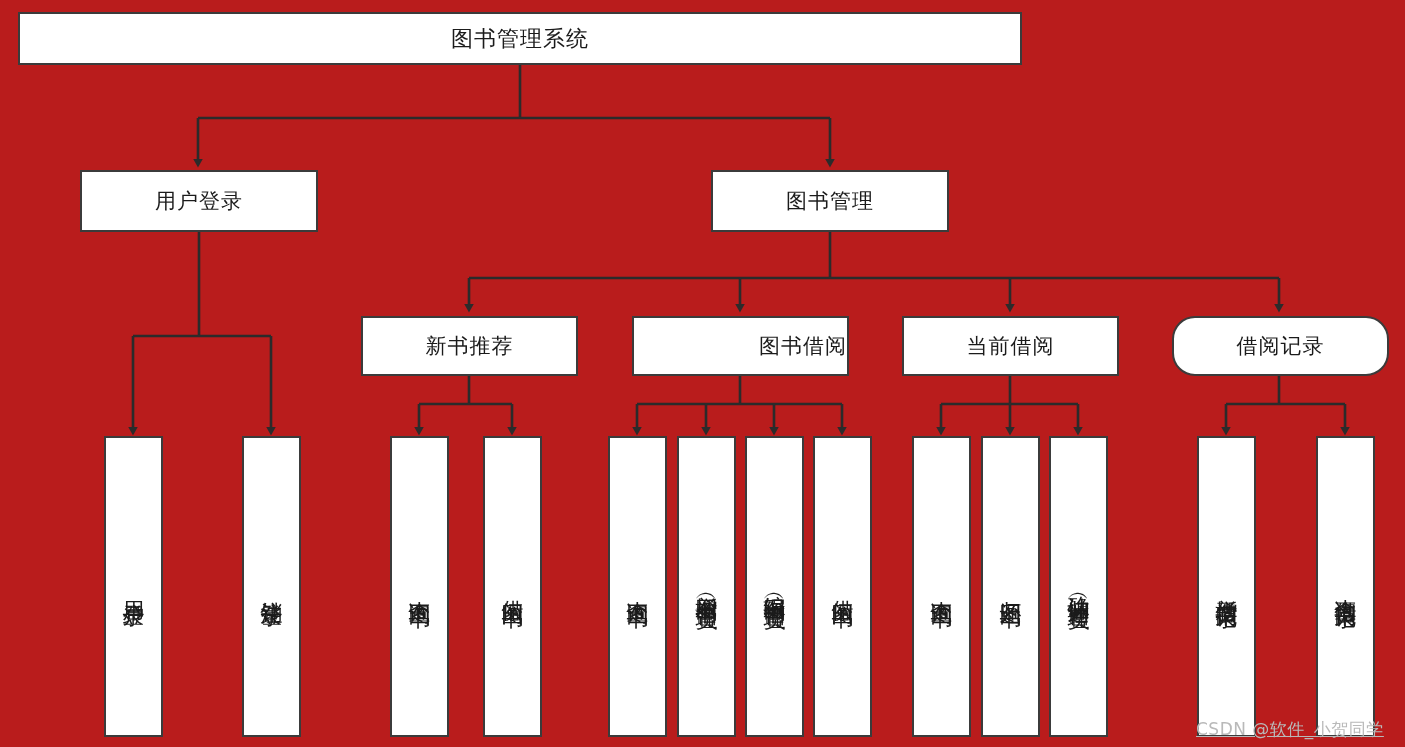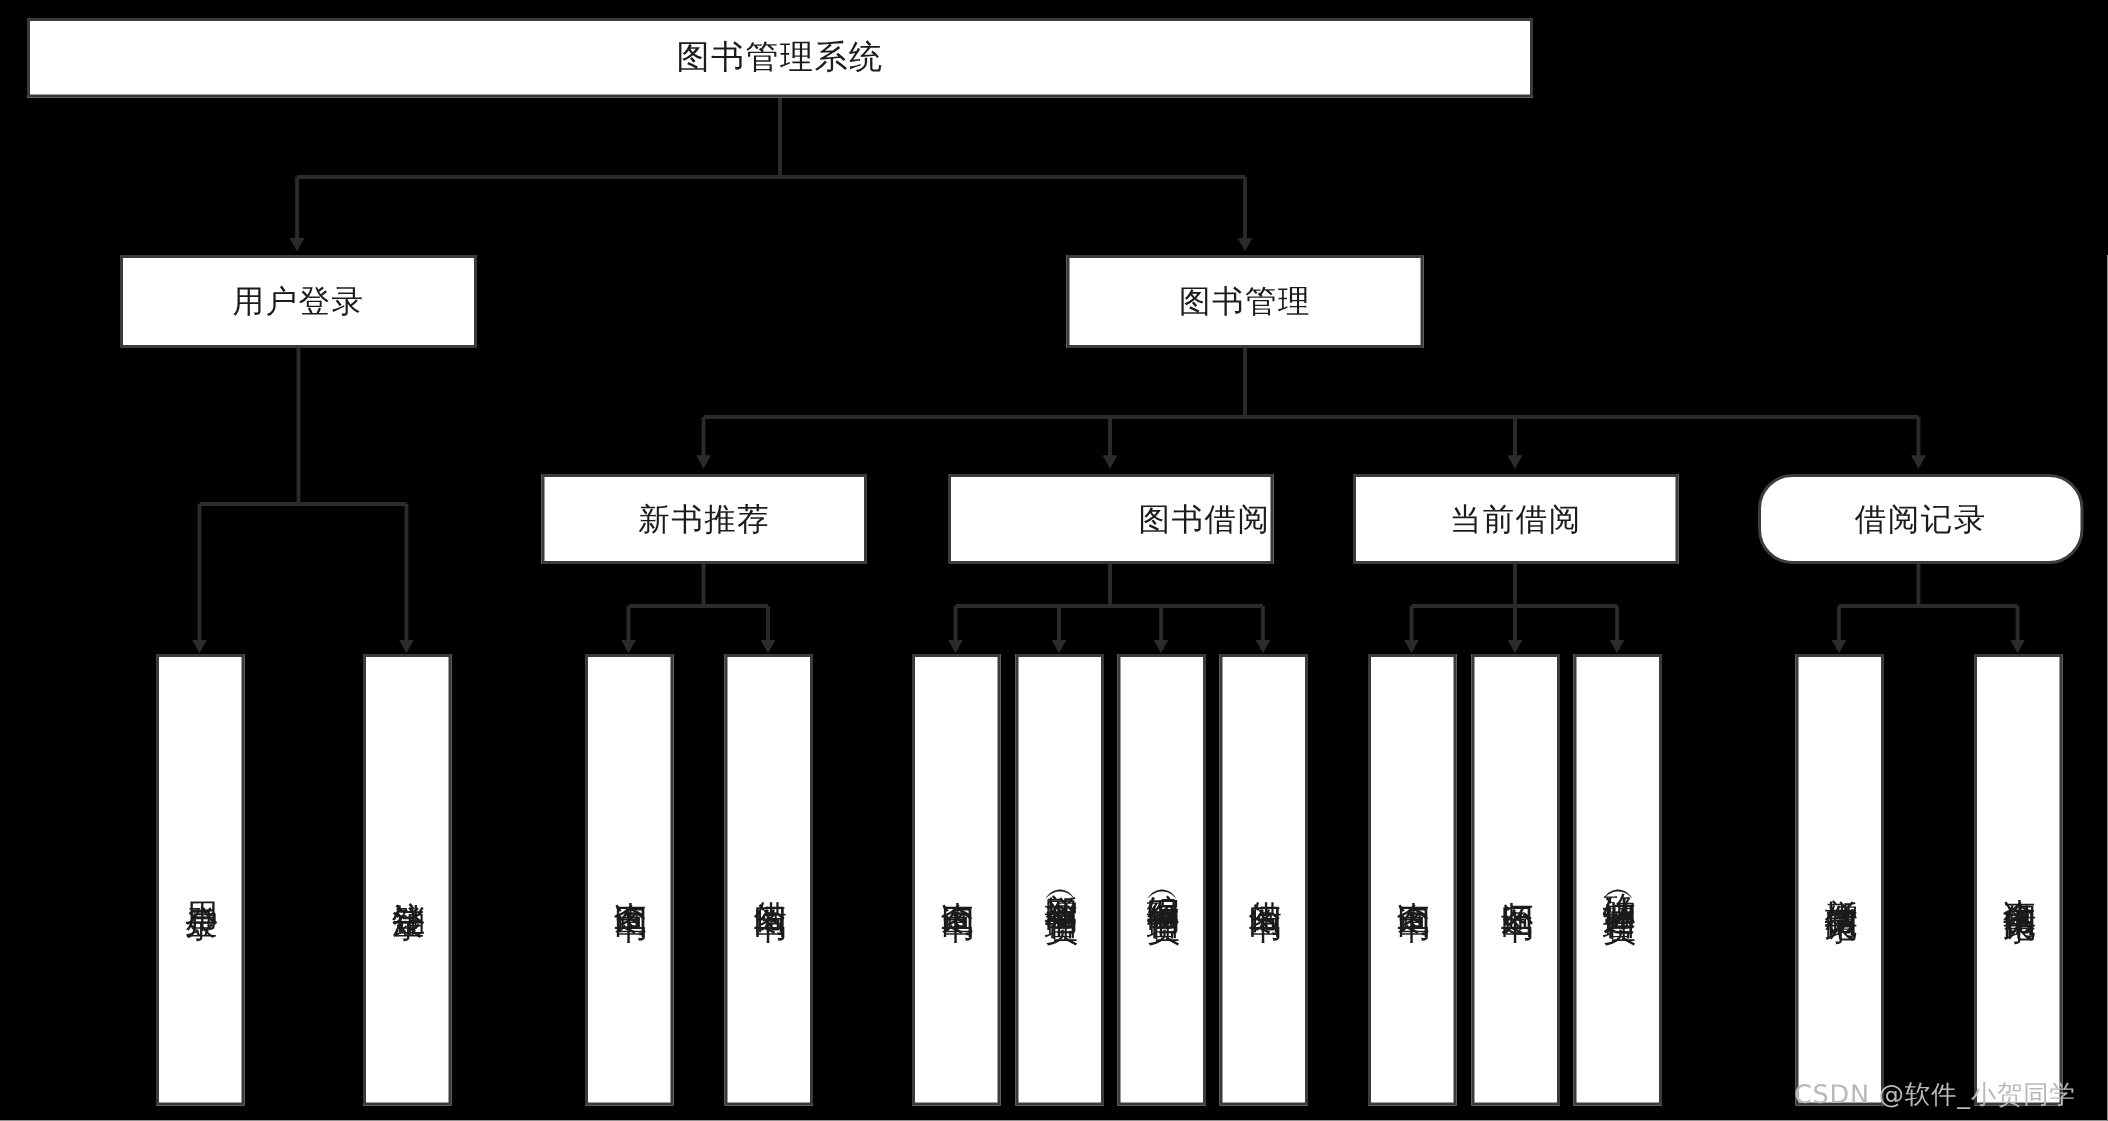--- a/index.html
+++ b/index.html
@@ -7,21 +7,21 @@
     padding: 0;
     background: #ffffff;
   }
   body {
     font-family: "DejaVu Sans", "Liberation Sans", sans-serif;
   }
   #canvas {
     position: relative;
     width: 1405px;
     height: 747px;
-    background: #000000;
+    background: #b91c1c;
     overflow: hidden;
   }
   svg.wires {
     position: absolute;
     left: 0;
     top: 0;
     width: 1405px;
     height: 747px;
     pointer-events: none;
   }
@@ -188,15 +188,15 @@
     <span class="label">确认归还（管理员）</span>
   </div>
 
   <div class="node v" style="left:1197px; top:436px; width:59px; height:301px;">
     <span class="label">新增借阅记录</span>
   </div>
   <div class="node v" style="left:1316px; top:436px; width:59px; height:301px;">
     <span class="label">查询借阅记录</span>
   </div>
 
-  <div class="watermark" style="left:1196px; top:718px;">CSDN @软件_小贺同学</div>
+  <div class="watermark" style="left:1196px; top:718px;text-decoration:underline;">CSDN @软件_小贺同学</div>
 
 </div>
 
 </body></html>

